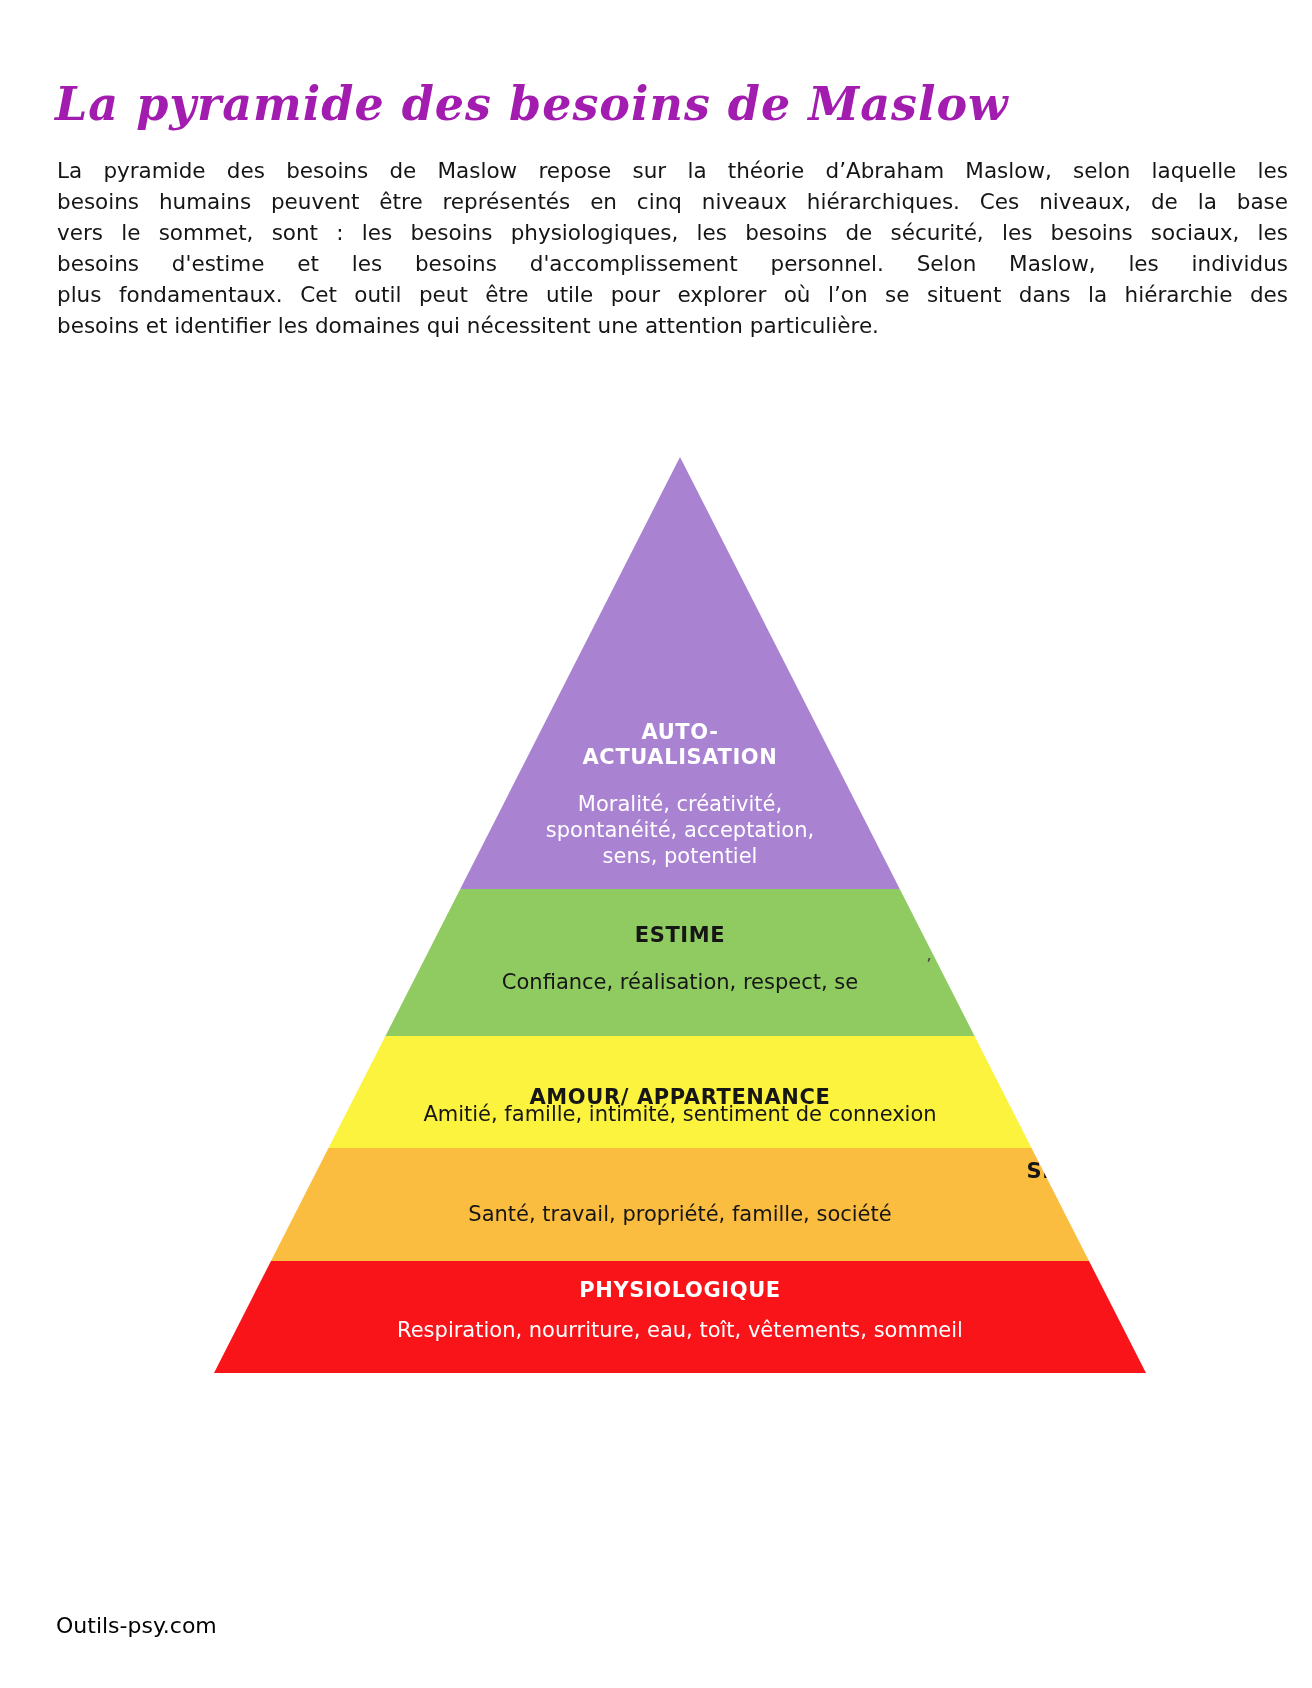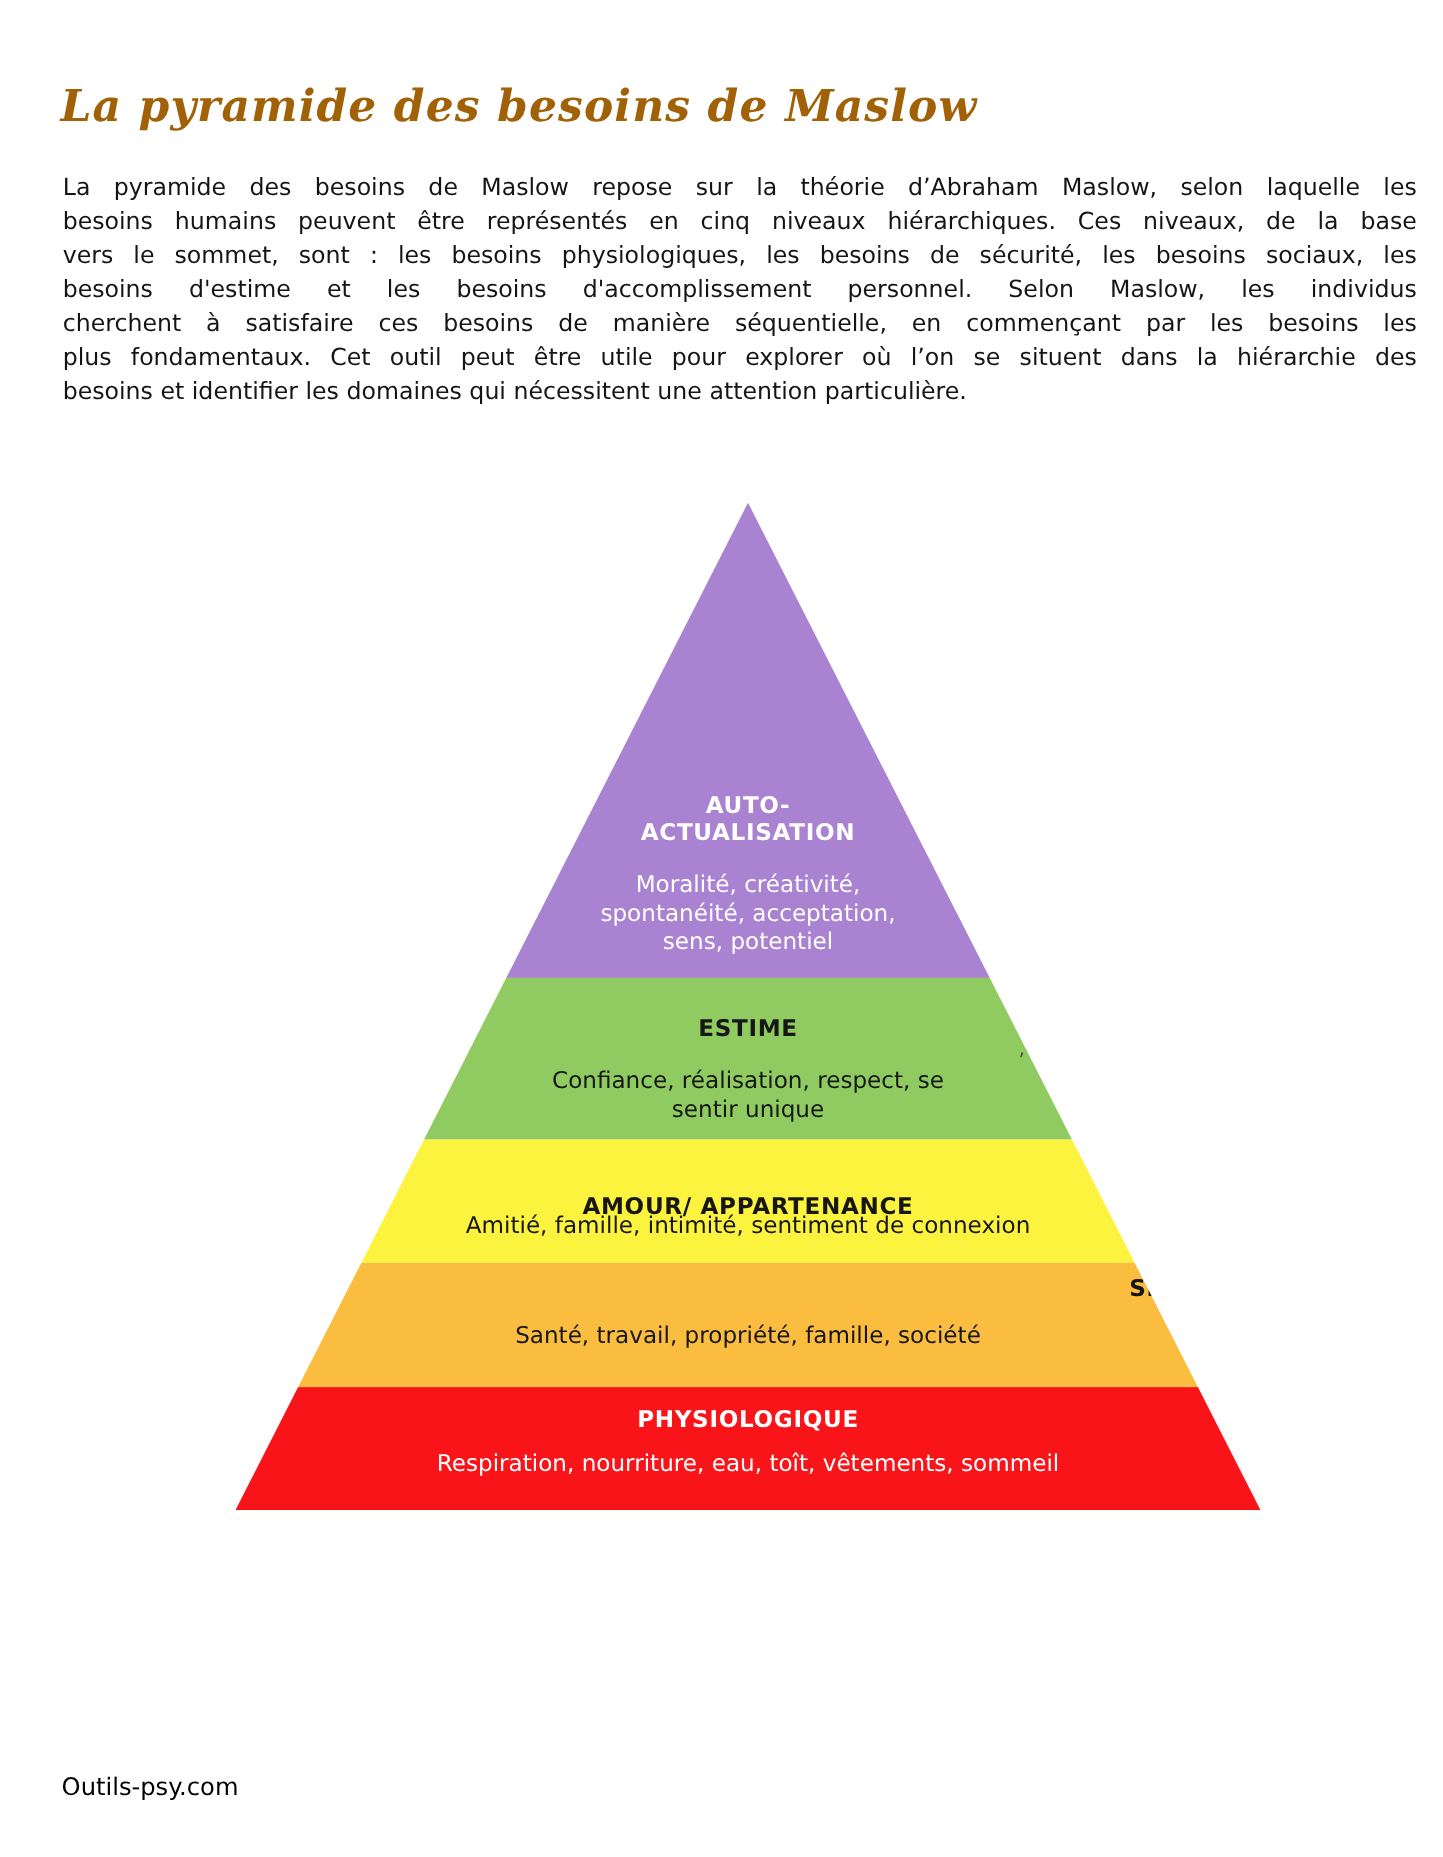--- a/index.html
+++ b/index.html
@@ -12,23 +12,23 @@
     font-family: "DejaVu Sans", "Liberation Sans", sans-serif;
     color: #111111;
   }
   #doc-title {
     position: absolute;
     left: 55px;
     top: 46px;
     font-family: "DejaVu Serif", "Liberation Serif", serif;
     font-style: italic;
     font-weight: bold;
-    font-size: 40px;
+    font-size: 46px;
     letter-spacing: 1px;
-    color: #a16207;
+    color: #a21caf;
     white-space: nowrap;
   }
   #intro {
     position: absolute;
     left: 57px;
     top: 136px;
     width: 1231px;
     font-size: 21.5px;
     line-height: 31px;
     color: #151515;
@@ -88,21 +88,20 @@
 
 <div id="page">
 
   <h1 id="doc-title">La pyramide des besoins de Maslow</h1>
 
   <div id="intro">
     <div class="jline">La pyramide des besoins de Maslow repose sur la théorie d’Abraham Maslow, selon laquelle les</div>
     <div class="jline">besoins humains peuvent être représentés en cinq niveaux hiérarchiques. Ces niveaux, de la base</div>
     <div class="jline">vers le sommet, sont : les besoins physiologiques, les besoins de sécurité, les besoins sociaux, les</div>
     <div class="jline">besoins d'estime et les besoins d'accomplissement personnel. Selon Maslow, les individus</div>
-    <div class="jline">cherchent à satisfaire ces besoins de manière séquentielle, en commençant par les besoins les</div>
     <div class="jline">plus fondamentaux. Cet outil peut être utile pour explorer où l’on se situent dans la hiérarchie des</div>
     <div class="jline last">besoins et identifier les domaines qui nécessitent une attention particulière.</div>
   </div>
 
   <div id="pyramid">
 
     <div class="band" id="band-0" style="background-color: rgb(169, 130, 210);"></div>
     <div class="band" id="band-1" style="background-color: rgb(143, 203, 96);"></div>
     <div class="band" id="band-2" style="background-color: rgb(252, 243, 62);"></div>
     <div class="band" id="band-3" style="background-color: rgb(251, 189, 64);"></div>
@@ -116,21 +115,20 @@
       <span class="tline">Moralité, créativité,</span>
       <span class="tline">spontanéité, acceptation,</span>
       <span class="tline">sens, potentiel</span>
     </div>
 
     <div class="lvl-text lvl-title" id="t-1" style="color: rgb(22, 22, 22);">
       <span class="tline">ESTIME</span>
     </div>
     <div class="lvl-text lvl-desc" id="d-1" style="color: rgb(22, 22, 22);">
       <span class="tline">Confiance, réalisation, respect, se</span>
-      <span class="tline">sentir unique</span>
     </div>
 
     <div class="lvl-text lvl-title" id="t-2" style="color: rgb(22, 22, 22);">
       <span class="tline">AMOUR/ APPARTENANCE</span>
     </div>
     <div class="lvl-text lvl-desc" id="d-2" style="color: rgb(22, 22, 22);">
       <span class="tline">Amitié, famille, intimité, sentiment de connexion</span>
     </div>
 
     <div class="lvl-text lvl-title" id="t-3" style="color: rgb(22, 22, 22);">

